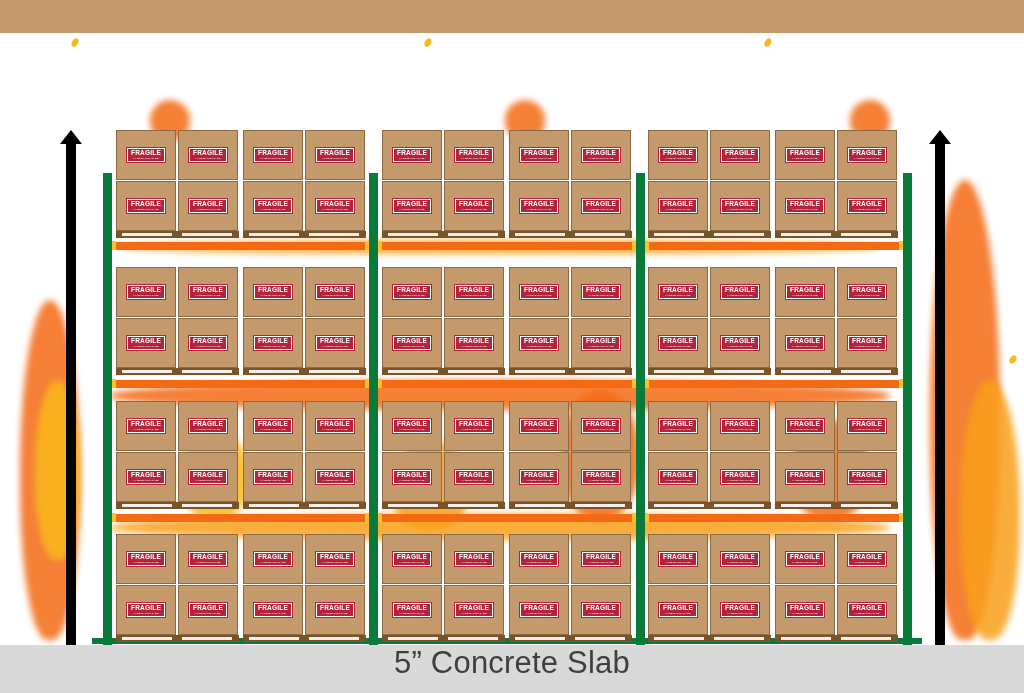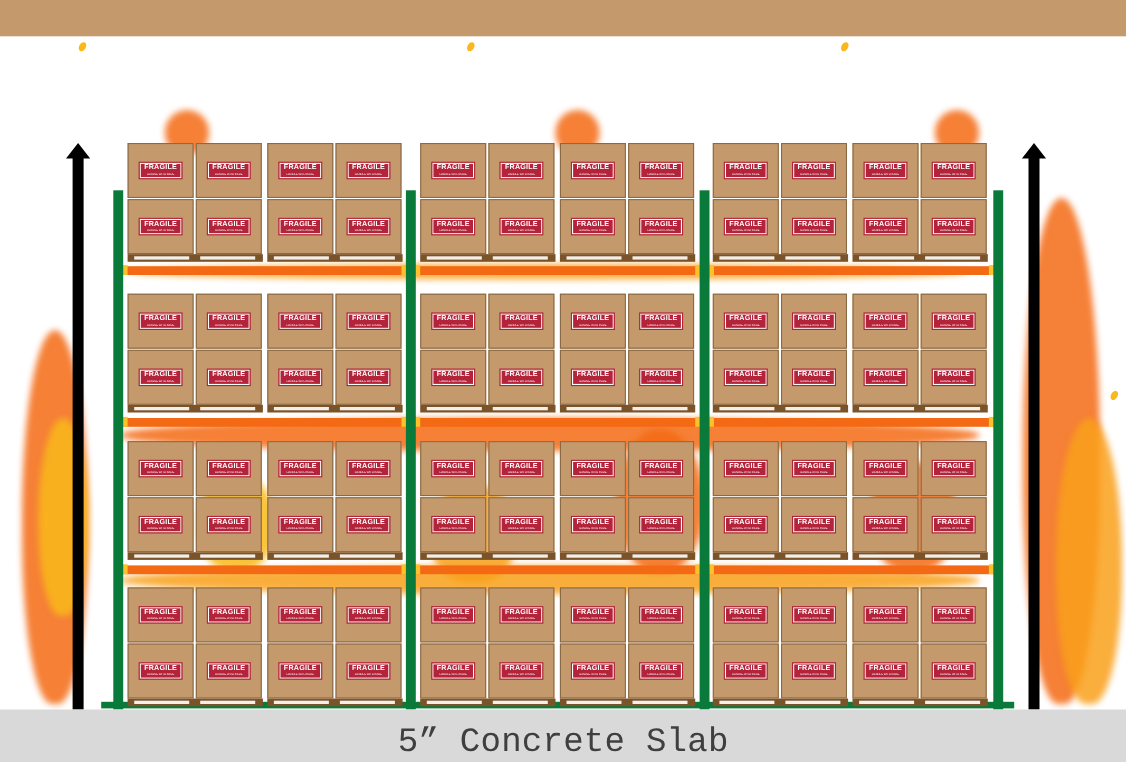--- a/index.html
+++ b/index.html
@@ -1,18 +1,18 @@
 <!DOCTYPE html>
 <html><head>
 <meta charset="utf-8">
 <style>
   html, body { margin:0; padding:0; }
   body { width:1024px; height:693px; position:relative; overflow:hidden; background:#ffffff; font-family:"Liberation Sans", sans-serif; }
   .ceiling { position:absolute; left:0; top:0; width:1024px; height:33px; background:#C49A6C; }
-  .slab { position:absolute; left:0; top:645px; width:1024px; height:48px; background:#D9D9D9; display:flex; align-items:flex-end; justify-content:center;font-family:Liberation Mono, monospace; }
+  .slab { position:absolute; left:0; top:645px; width:1024px; height:48px; background:#D9D9D9; display:flex; align-items:flex-start; justify-content:center; }
   .slab-label { font-size:31px; color:#3f3f3f; letter-spacing:0.2px; }
   .flame { position:absolute; border-radius:50% 50% 45% 45%; filter:blur(3px); opacity:0.85; }
   .ember { position:absolute; width:6px; height:9px; background:#F9B91A; border-radius:50%; transform:rotate(30deg); }
   .arrow { position:absolute; width:10px; background:#000; }
   .arrow-head { position:absolute; width:0; height:0; border-left:11px solid transparent; border-right:11px solid transparent; border-bottom:14px solid #000; }
   .column { position:absolute; width:9px; background:#0A7A3A; }
   .floor-beam { position:absolute; height:6px; background:#0A7A3A; }
   .beam { position:absolute; height:8px; background:#F46A14; }
   .clip { position:absolute; width:7px; height:9px; background:#FBC22B; }
   .pallet { position:absolute; height:7px; background:#7B5328; }

